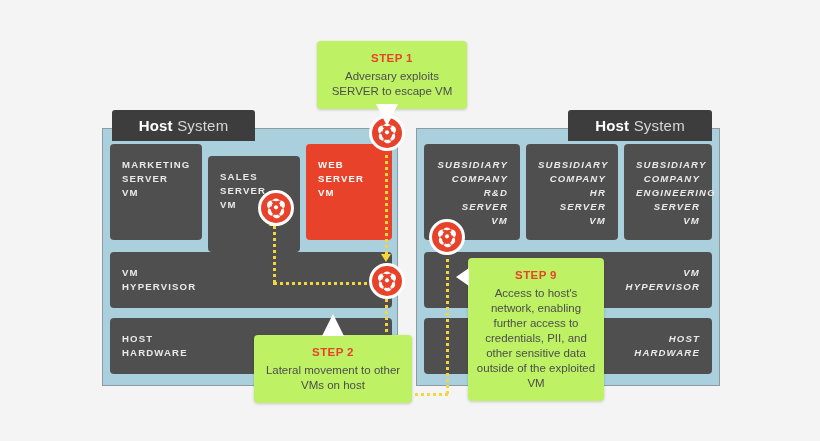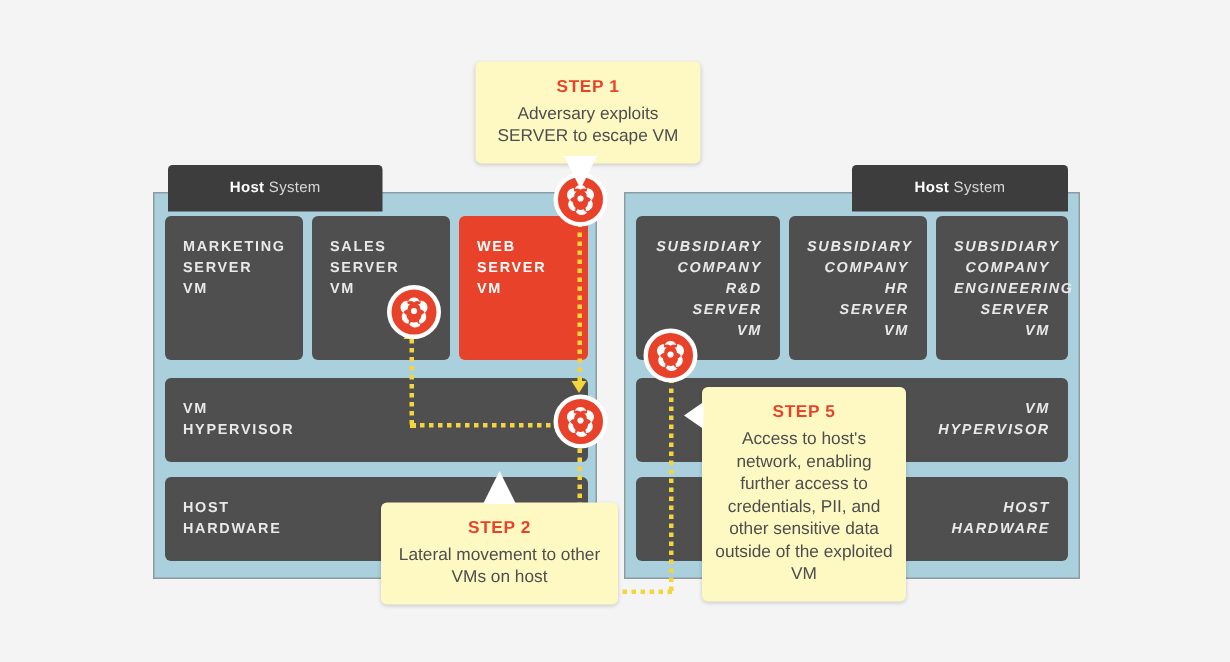--- a/index.html
+++ b/index.html
@@ -21,21 +21,21 @@
   #host-left{left:102px;top:128px;width:296px;height:258px;}
   #host-right{left:416px;top:128px;width:304px;height:258px;}
 
   .host-tab{
     position:absolute;
     background:#3d3d3d;
     color:#ffffff;
     height:31px;
     line-height:31px;
     text-align:center;
-    font-size:10px;
+    font-size:15px;
     letter-spacing:.2px;
     border-radius:3px 3px 0 0;
     z-index:6;
   }
   .host-tab .strong{font-weight:bold;color:#ffffff;}
   .host-tab .light{color:#d7d7d7;}
   #tab-left{left:112px;top:110px;width:143px;}
   #tab-right{left:568px;top:110px;width:144px;}
 
   
@@ -50,21 +50,21 @@
     letter-spacing:1.15px;
     font-weight:bold;
     padding:14px 12px;
     text-transform:uppercase;
   }
   .box.web{background:#e8432a;color:#ffffff;}
   .box.ralign{text-align:right;font-style:italic;}
 
   
   #vm-marketing{left:110px;top:144px;width:92px;height:96px;}
-  #vm-sales    {left:208px;top:144px;width:92px;height:96px;}
+  #vm-sales    {left:208px;top:156px;width:92px;height:96px;}
   #vm-web      {left:306px;top:144px;width:86px;height:96px;}
   #hv-left     {left:110px;top:252px;width:282px;height:56px;}
   #hw-left     {left:110px;top:318px;width:282px;height:56px;}
 
   
   #vm-rd       {left:424px;top:144px;width:96px;height:96px;}
   #vm-hr       {left:526px;top:144px;width:92px;height:96px;}
   #vm-eng      {left:624px;top:144px;width:88px;height:96px;}
   #hv-right    {left:424px;top:252px;width:288px;height:56px;}
   #hw-right    {left:424px;top:318px;width:288px;height:56px;}
@@ -95,21 +95,21 @@
     border:3px solid #ffffff;
     box-sizing:border-box;
     z-index:7;
     display:flex;align-items:center;justify-content:center;
   }
   .bio svg{display:block;}
 
   
   .callout{
     position:absolute;
-    background:#fef9c3;
+    background:#bef264;
     border-radius:4px;
     box-shadow:0 1px 3px rgba(0,0,0,.18);
     text-align:center;
     padding:10px 8px;
     box-sizing:border-box;
     z-index:9;
     color:#4d4d4d;
     font-size:11.5px;
     line-height:15px;
   }
@@ -296,18 +296,18 @@
   </div>
   <div class="tail tail-down" style="left:376px;top:104px;"></div>
 
   <div class="callout" id="callout-2">
     <span class="step">STEP 2</span>
     <span>Lateral movement to other VMs on host</span>
   </div>
   <div class="tail tail-up" style="left:322px;top:314px;"></div>
 
   <div class="callout" id="callout-3">
-    <span class="step">STEP 5</span>
+    <span class="step">STEP 9</span>
     <span>Access to host's network, enabling further access to credentials, PII, and other sensitive data outside of the exploited VM</span>
   </div>
   <div class="tail tail-left" style="left:456px;top:268px;"></div>
 
 </div>
 
 </body></html>

